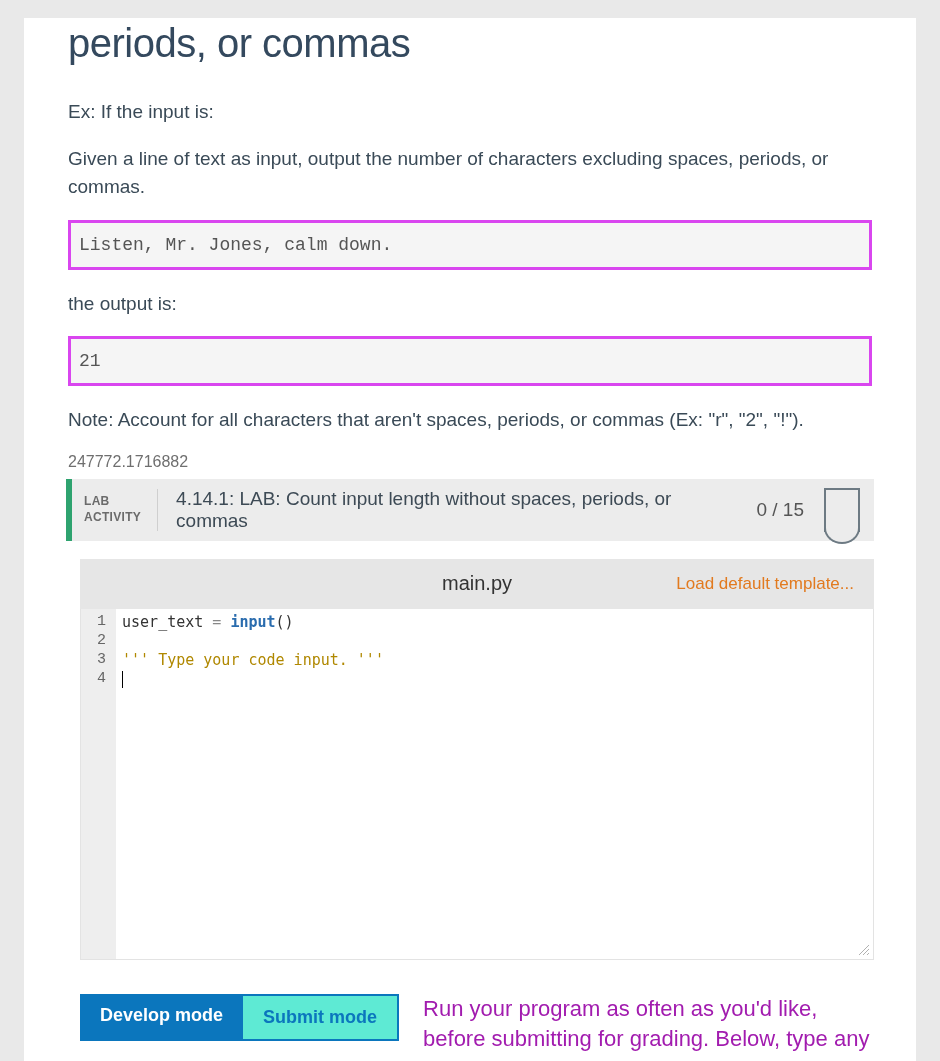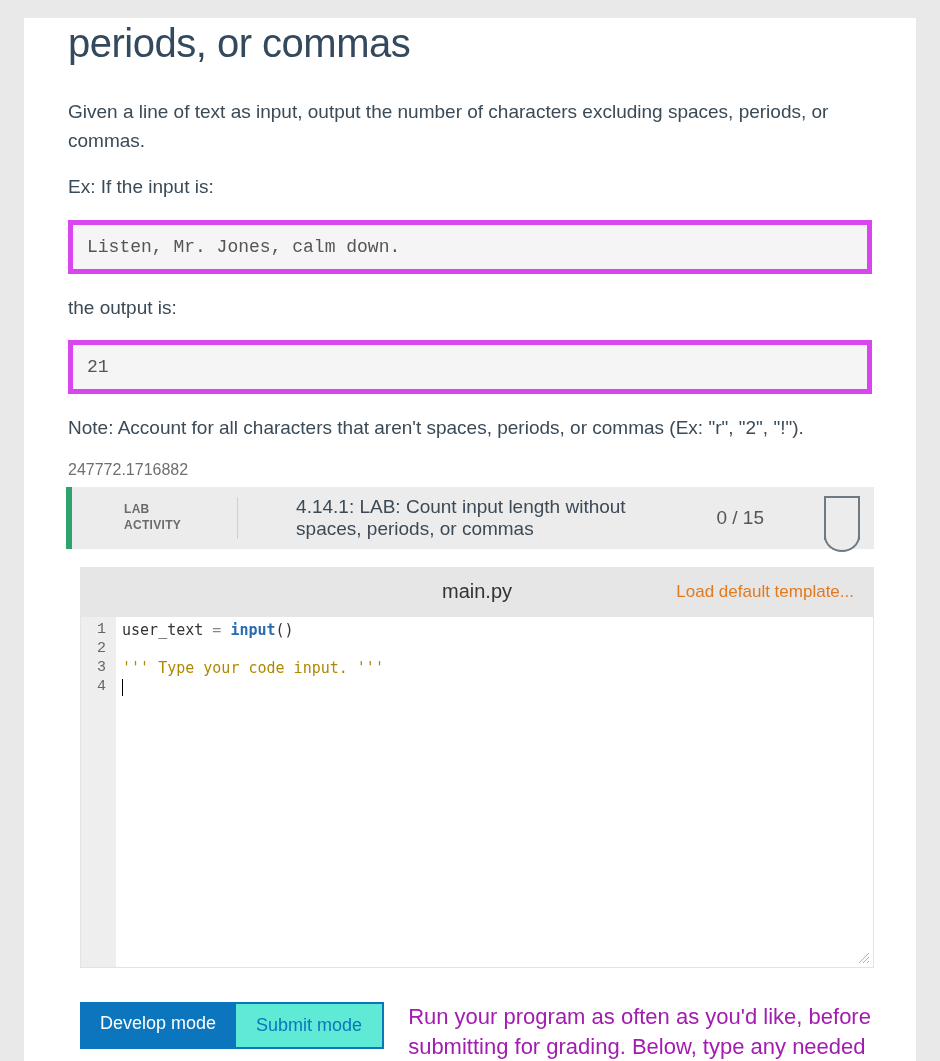--- a/index.html
+++ b/index.html
@@ -1,25 +1,25 @@
 <!DOCTYPE html>
 <html><head>
 <meta charset="utf-8">
 <style>
   html,body{margin:0;padding:0;background:#e9e9e9;font-family:"Helvetica Neue",Arial,sans-serif;color:#333;}
   .page{width:940px;margin:0 auto;background:#e9e9e9;padding:18px 0 0 0;box-sizing:border-box;}
   .card{background:#fff;margin:0 24px 0 24px;padding:0 44px 0 44px;box-sizing:border-box;overflow:hidden;}
   h1{font-weight:400;font-size:40px;line-height:1.25;color:#34495e;margin:0 0 30px 0;letter-spacing:-0.5px;}
   .problem p{font-size:19px;line-height:1.5;color:#3a4a57;margin:0 0 18px 0;}
-  .codebox{background:#f5f5f5;border:5px solid #d946ef;padding:12px 14px;font-family:"Courier New",Courier,monospace;font-size:18px;color:#555;margin:0 0 20px 0;white-space:pre-wrap;}
+  .codebox{background:#f5f5f5;border:3px solid #d946ef;padding:12px 8px;font-family:"Courier New",Courier,monospace;font-size:18px;color:#555;margin:0 0 20px 0;white-space:pre-wrap;}
   .refid{font-size:16px;color:#6f6f6f;margin:14px 0 8px 0;}
 
   
   .lab{margin:0 -2px 0 -2px;}
-  .lab-header{display:flex;align-items:stretch;background:#ececec;height:62px;gap:40px;}
+  .lab-header{display:flex;align-items:stretch;background:#ececec;height:62px;}
   .lab-accent{width:6px;background:#2ea36f;flex:none;}
   .lab-label-wrap{display:flex;align-items:center;padding:0 16px 0 12px;position:relative;}
   .lab-label{font-size:12px;font-weight:700;letter-spacing:0.3px;color:#6b6b6b;line-height:1.3;}
   .lab-divider{width:1px;background:#cfcfcf;margin:10px 0;}
   .lab-title{flex:1;display:flex;align-items:center;padding:0 18px;font-size:19px;color:#3d4a55;}
   .lab-score{display:flex;align-items:center;padding:0 14px;font-size:19px;color:#555;}
   .shield{width:36px;height:44px;margin:0 14px 0 6px;align-self:center;border:2px solid #6d7a83;border-bottom:none;position:relative;box-sizing:border-box;background:#ececec;}
   .shield:after{content:"";position:absolute;left:-2px;right:-2px;bottom:-12px;height:14px;border:2px solid #6d7a83;border-top:none;border-radius:0 0 50% 50%/0 0 100% 100%;background:#ececec;}
 
   .editor-wrap{margin:18px 0 0 14px;}
@@ -36,36 +36,36 @@
   .code-lines pre, .gutter{z-index:1;position:relative;}
   .cursor{display:inline-block;width:1px;height:17px;background:#000;vertical-align:text-bottom;}
   .tok-fn{color:#2a6cae;font-weight:bold;}
   .tok-str{color:#b08800;}
   .tok-op{color:#888;}
   .resize-grip{position:absolute;right:4px;bottom:4px;width:12px;height:12px;opacity:.45;}
   .resize-grip svg{display:block;}
 
   .mode-row{display:flex;gap:24px;margin:34px 0 0 14px;align-items:flex-start;}
   .mode-tabs{display:flex;}
-  .mode-tab{padding:11px 20px;font-size:18px;font-weight:400;cursor:pointer;box-sizing:border-box;}
+  .mode-tab{padding:11px 20px;font-size:18px;font-weight:700;cursor:pointer;box-sizing:border-box;}
   .mode-tab.active{background:#0b76bd;color:#fff;}
   .mode-tab.inactive{background:#5eead4;color:#0b76bd;border:2px solid #0b76bd;border-left:none;}
   .mode-desc{flex:1;font-size:22px;color:#a21caf;line-height:1.4;}
 </style>
 </head>
 <body>
 
 <div class="page">
   <div class="card">
 
     <h1>periods, or commas</h1>
 
     <div class="problem">
+      <p>Ex: If the input is:</p>
       <p>Given a line of text as input, output the number of characters excluding spaces, periods, or commas.</p>
-      <p>Ex: If the input is:</p>
       <div class="codebox">Listen, Mr. Jones, calm down.</div>
       <p>the output is:</p>
       <div class="codebox">21</div>
       <p>Note: Account for all characters that aren't spaces, periods, or commas (Ex: "r", "2", "!").</p>
       <div class="refid">247772.1716882</div>
     </div>
 
     <div class="lab">
       <div class="lab-header">
         <div class="lab-accent"></div>

